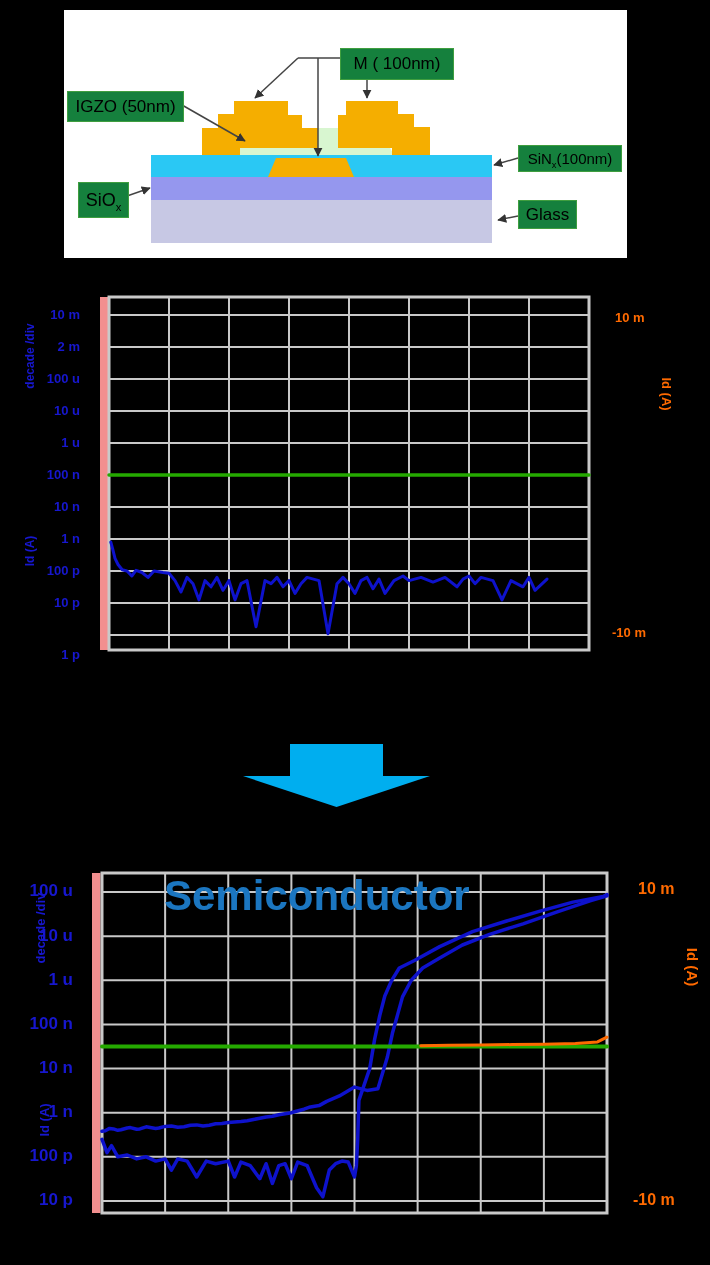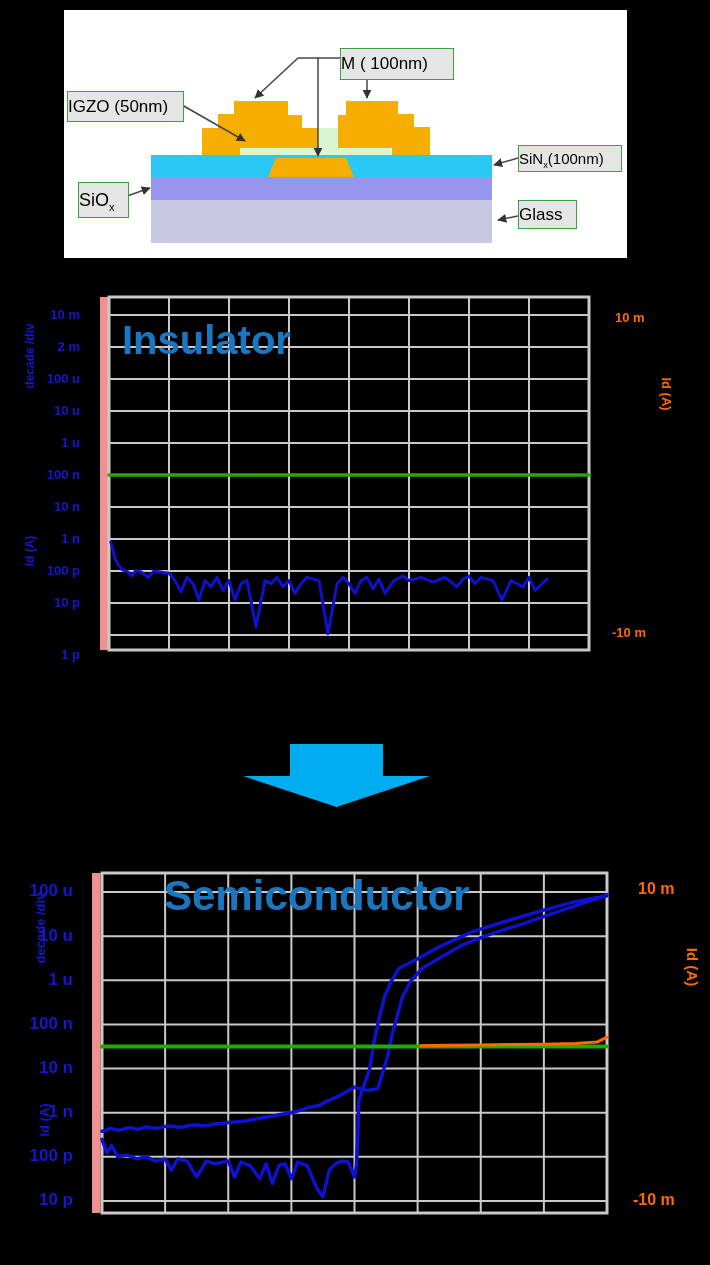--- a/index.html
+++ b/index.html
@@ -1,21 +1,21 @@
 <!DOCTYPE html>
 <html><head>
 <meta charset="utf-8">
 <style>
   html,body{margin:0;padding:0;background:#000;}
   .stage{position:relative;width:710px;height:1265px;background:#000;overflow:hidden;
          font-family:"Liberation Sans",sans-serif;}
   .abs{position:absolute;}
   .device-panel{position:absolute;left:64px;top:10px;width:563px;height:248px;background:#fff;}
-  .box{position:absolute;background:#e5e5e5;border:1.5px solid #3f9e3f;color:#000;
-       display:flex;align-items:center;white-space:nowrap;
+  .box{position:absolute;background:#15803d;border:1.5px solid #3f9e3f;color:#000;
+       display:flex;align-items:center;justify-content:center;white-space:nowrap;
        font-family:"Liberation Sans",sans-serif;}
   .box sub{font-size:0.62em;line-height:0;}
   .chart-title{position:absolute;font-weight:bold;color:#1b76c0;white-space:nowrap;
                letter-spacing:0px;}
   .vlabel{position:absolute;font-weight:bold;white-space:nowrap;
           transform:translate(-50%,-50%) rotate(-90deg);}
   .vlabel.cw{transform:translate(-50%,-50%) rotate(90deg);}
   .blue-lab{color:#1717cf;}
   .or-lab{color:#ff6a00;font-weight:bold;position:absolute;white-space:nowrap;}
   .ticks{position:absolute;left:0;}
@@ -109,21 +109,20 @@
       <span style="top: 370.94px;">100 u</span>
       <span style="top: 402.94px;">10 u</span>
       <span style="top: 434.94px;">1 u</span>
       <span style="top: 466.94px;">100 n</span>
       <span style="top: 498.94px;">10 n</span>
       <span style="top: 530.94px;">1 n</span>
       <span style="top: 562.94px;">100 p</span>
       <span style="top: 594.94px;">10 p</span>
       <span style="top: 626.94px; margin-top: 20px;">1 p</span>
     </div>
-  <div class="chart-title" style="left:122px;top:318px;font-size:40px;">Insulator</div>
   <div class="vlabel blue-lab" style="left:30px;top:356px;font-size:12px;">decade /div</div>
   <div class="vlabel blue-lab" style="left:30px;top:551px;font-size:12px;">Id (A)</div>
   <div class="or-lab" style="left:615px;top:310px;font-size:13px;">10 m</div>
   <div class="or-lab" style="left:612px;top:625px;font-size:13px;">-10 m</div>
   <div class="vlabel cw or-lab" style="left:666px;top:394px;font-size:13px;">Id (A)</div>
 
   <svg class="abs" style="left:230px;top:735px;" width="210" height="80" viewBox="230 735 210 80">
     <polygon points="290,744 383,744 383,776 430,776 336.5,807 243,776 290,776" fill="#00aeef"></polygon>
   </svg>
 

